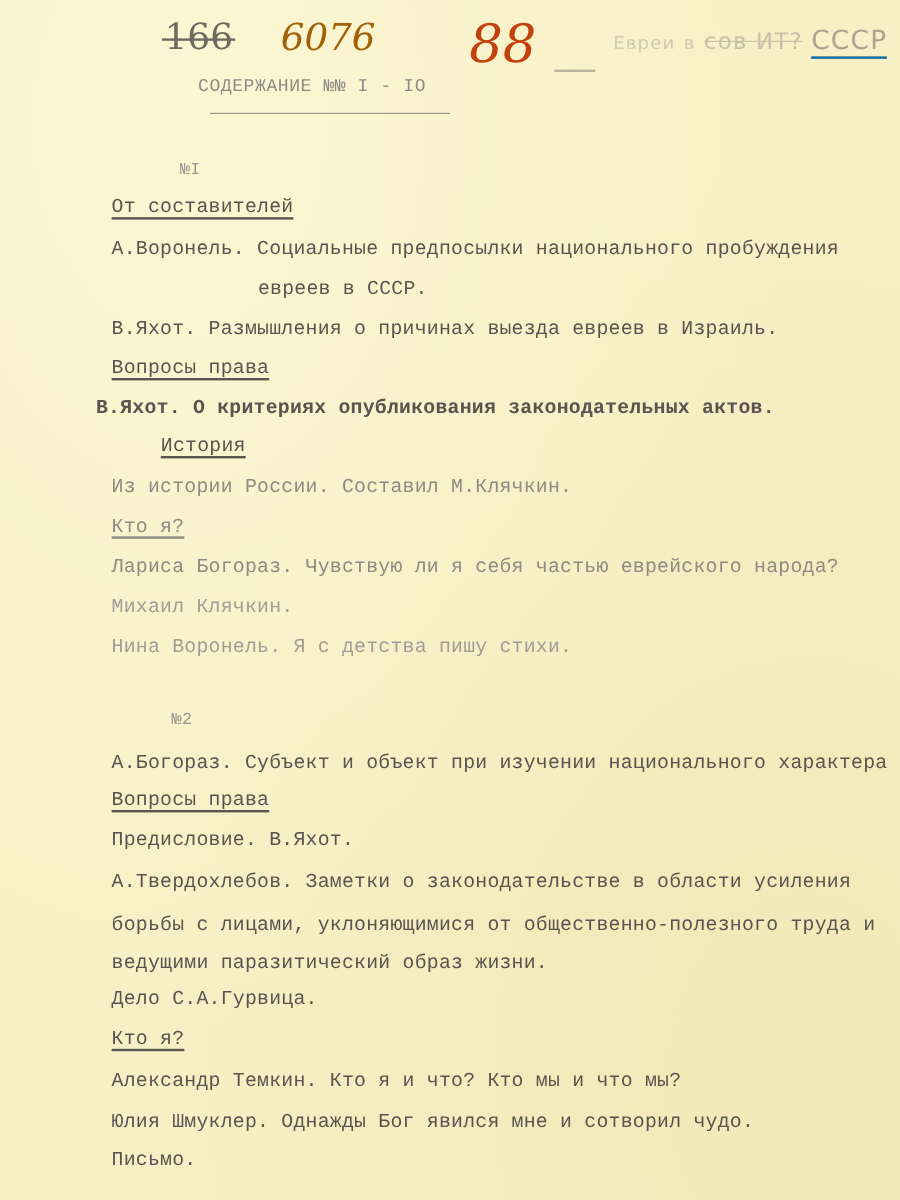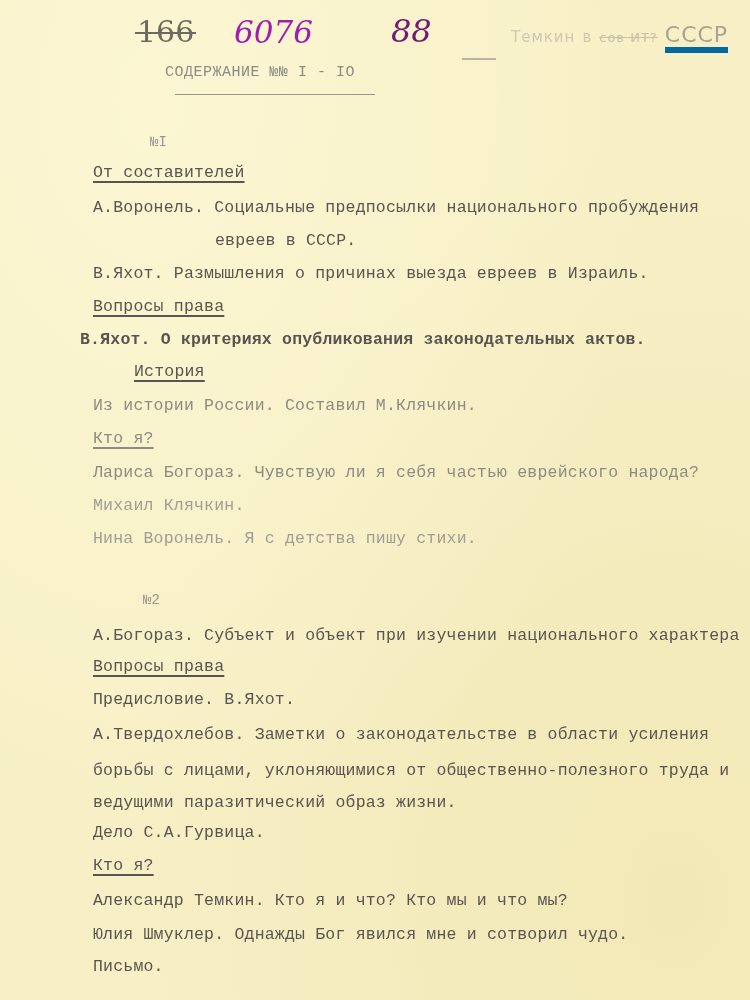--- a/index.html
+++ b/index.html
@@ -29,30 +29,30 @@
       font-family: "DejaVu Serif", serif;
       font-style: italic;
       color: #7a7468;
       margin-left: 29px;
     }
     .hand-num1 { left: 108px; top: 14px; font-size: 30px; font-style: normal; color: #6e6a60; }
     .hand-num1 .strike {
       position: absolute; left: -2px; right: -2px; top: 18px;
       border-top: 2px solid #6e6a60;
     }
-    .hand-num2 { left: 205px; top: 14px; font-size: 31px; color: #a21caf; }
-    .hand-num3 { left: 362px; top: 12px; font-size: 32px; color: #701a75; }
+    .hand-num2 { left: 205px; top: 14px; font-size: 31px; color: #a16207; }
+    .hand-num3 { left: 362px; top: 12px; font-size: 44px; color: #c2410c; }
     .hand-note {
       left: 482px; top: 22px; font-size: 19px; color: #b9b4a0; font-style: normal;
       font-family: "DejaVu Sans", sans-serif;
       letter-spacing: 1px;
     }
     .hand-note .faint { color: #cfc9b0; font-size: 15px; }
-    .hand-note .crossed { color: #c7c1a6; text-decoration: line-through; font-size: 13px; }
-    .hand-note .ussr { color: #a9a390; font-size: 22px; border-bottom: 6px solid #0369a1; }
+    .hand-note .crossed { color: #c7c1a6; text-decoration: line-through; font-size: 19px; }
+    .hand-note .ussr { color: #a9a390; font-size: 22px; border-bottom: 2px solid #0369a1; }
     .hand-dash {
       position: absolute; left: 462px; top: 58px; width: 34px;
       border-top: 2px solid #b9b4a0;
     }
     
     .title {
       position: absolute; left: 145px; top: 64px;
       font-size: 15px; color: #8d8a84; letter-spacing: 0.5px; margin-left: 20px;
     }
     .title-rule {
@@ -76,21 +76,21 @@
 <div class="page">
 
   <div class="hand hand-num1">
     <span>166</span>
     <span class="strike"></span>
   </div>
   <div class="hand hand-num2">6076</div>
   <div class="hand hand-num3">88</div>
 
   <div class="hand hand-note">
-    <span class="faint">Темкин</span>
+    <span class="faint">Евреи</span>
     <span class="faint">в</span>
     <span class="crossed">сов ИТ?</span>
     <span class="ussr">СССР</span>
   </div>
   <div class="hand-dash"></div>
 
   <div class="title">СОДЕРЖАНИЕ №№ I - IO</div>
   <div class="title-rule"></div>
 
   <div class="line issue" style="left:150px; top:134px;">№I</div>

